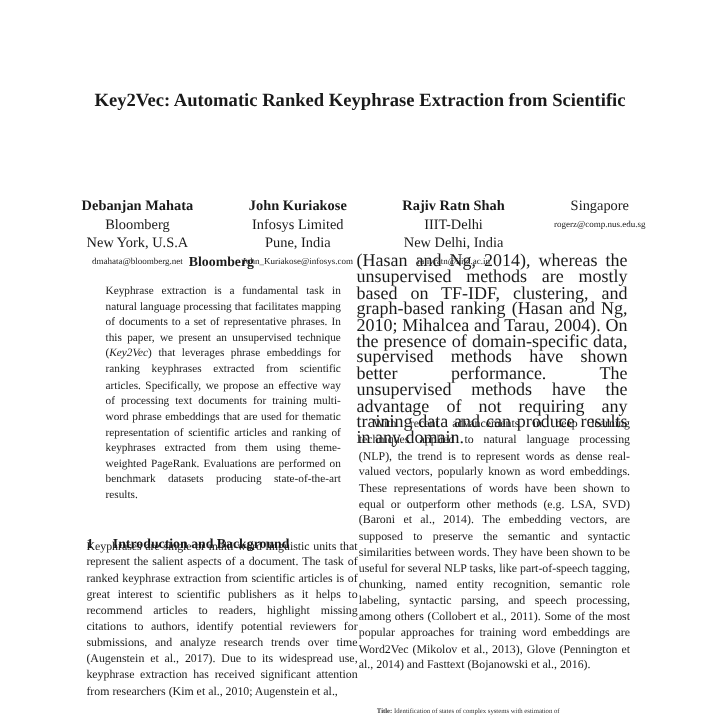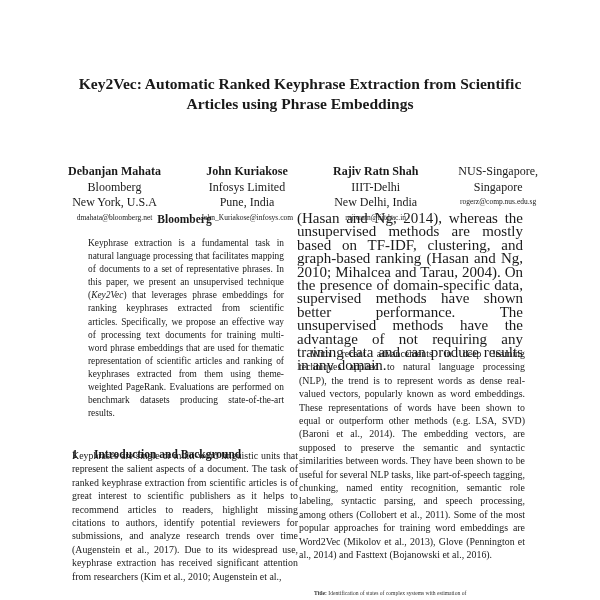--- a/index.html
+++ b/index.html
@@ -28,21 +28,20 @@
   .fig-caption { position: absolute; top: 589px; left: 314px; width: 220px;
                  font-size: 5.6px; line-height: 8px; color: #333; white-space: nowrap; overflow: hidden; }
   .fig-caption b { font-weight: bold; }
   i { font-style: italic; }
 </style>
 </head>
 <body>
 
 <div class="title">
   <div>Key2Vec: Automatic Ranked Keyphrase Extraction from Scientific</div>
-  <div>Articles using Phrase Embeddings</div>
 </div>
 
 <div class="authors">
   <div class="author">
     <div class="name">Debanjan Mahata</div>
     <div>Bloomberg</div>
     <div>New York, U.S.A</div>
     <div class="email">dmahata@bloomberg.net</div>
   </div>
   <div class="author">
@@ -51,21 +50,20 @@
     <div>Pune, India</div>
     <div class="email">John_Kuriakose@infosys.com</div>
   </div>
   <div class="author">
     <div class="name">Rajiv Ratn Shah</div>
     <div>IIIT-Delhi</div>
     <div>New Delhi, India</div>
     <div class="email">rajivratn@iiitd.ac.in</div>
   </div>
   <div class="author">
-    <div>NUS-Singapore,</div>
     <div>Singapore</div>
     <div class="email">rogerz@comp.nus.edu.sg</div>
   </div>
 </div>
 
 <div class="abstract-title">Bloomberg</div>
 <div class="abstract-body"><span>Keyphrase extraction is a fundamental task in natural language processing that facilitates mapping of documents to a set of representative phrases. In this paper, we present an unsupervised technique (</span><i>Key2Vec</i><span>) that leverages phrase embeddings for ranking keyphrases extracted from scientific articles. Specifically, we propose an effective way of processing text documents for training multi-word phrase embeddings that are used for thematic representation of scientific articles and ranking of keyphrases extracted from them using theme-weighted PageRank. Evaluations are performed on benchmark datasets producing state-of-the-art results.</span></div>
 
 <div class="section-heading">
   <span class="num">1</span><span>Introduction and Background</span>

